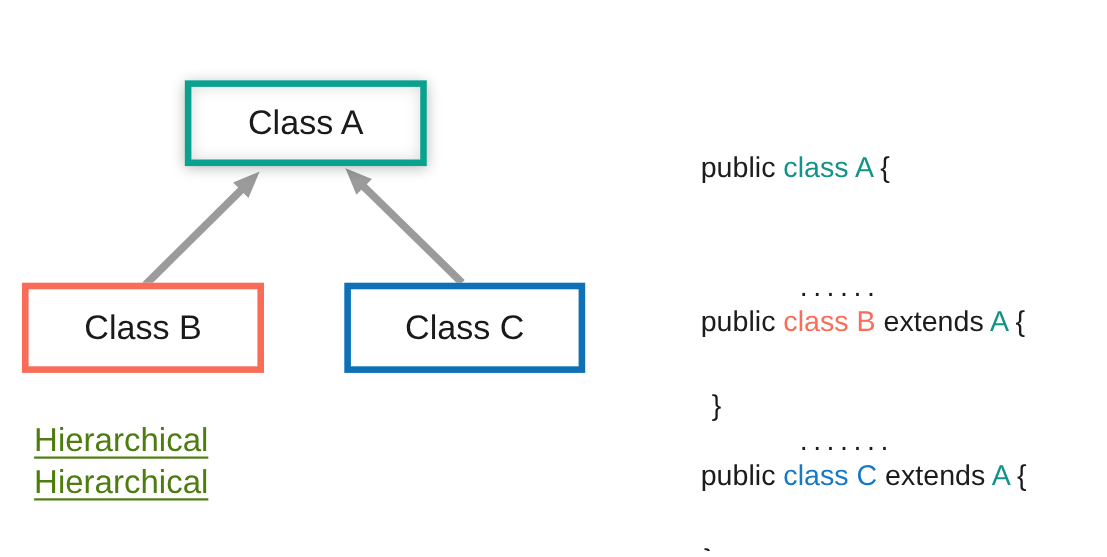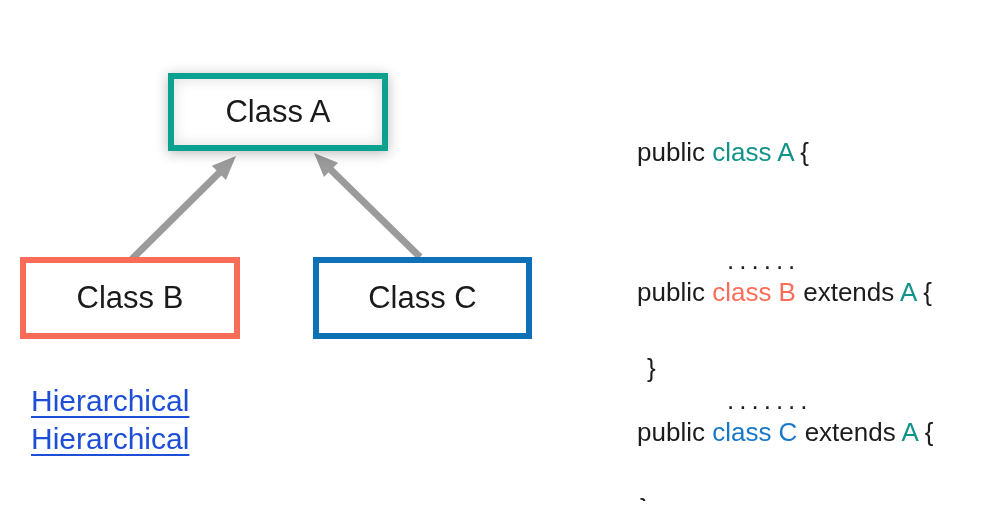--- a/index.html
+++ b/index.html
@@ -81,21 +81,21 @@
   </div>
 
   <div class="node node-b" style="border-color: rgb(249, 109, 88);">
     <span>Class B</span>
   </div>
 
   <div class="node node-c" style="border-color: rgb(14, 113, 184);">
     <span>Class C</span>
   </div>
 
-  <div class="caption" style="color: #1d4ed8;">
+  <div class="caption" style="color: #4d7c0f;">
     <div class="cap-line">Hierarchical</div>
     <div class="cap-line">Hierarchical</div>
   </div>
 
   <div class="code-block code-block-a">
     <div class="code-line"><span style="color: rgb(28, 28, 28);">public </span><span style="color: rgb(18, 147, 138);">class A</span><span style="color: rgb(28, 28, 28);"> {</span></div>
     <div class="code-line dots-line">......</div>
     <div class="code-line brace-line-a">}</div>
   </div>
 

